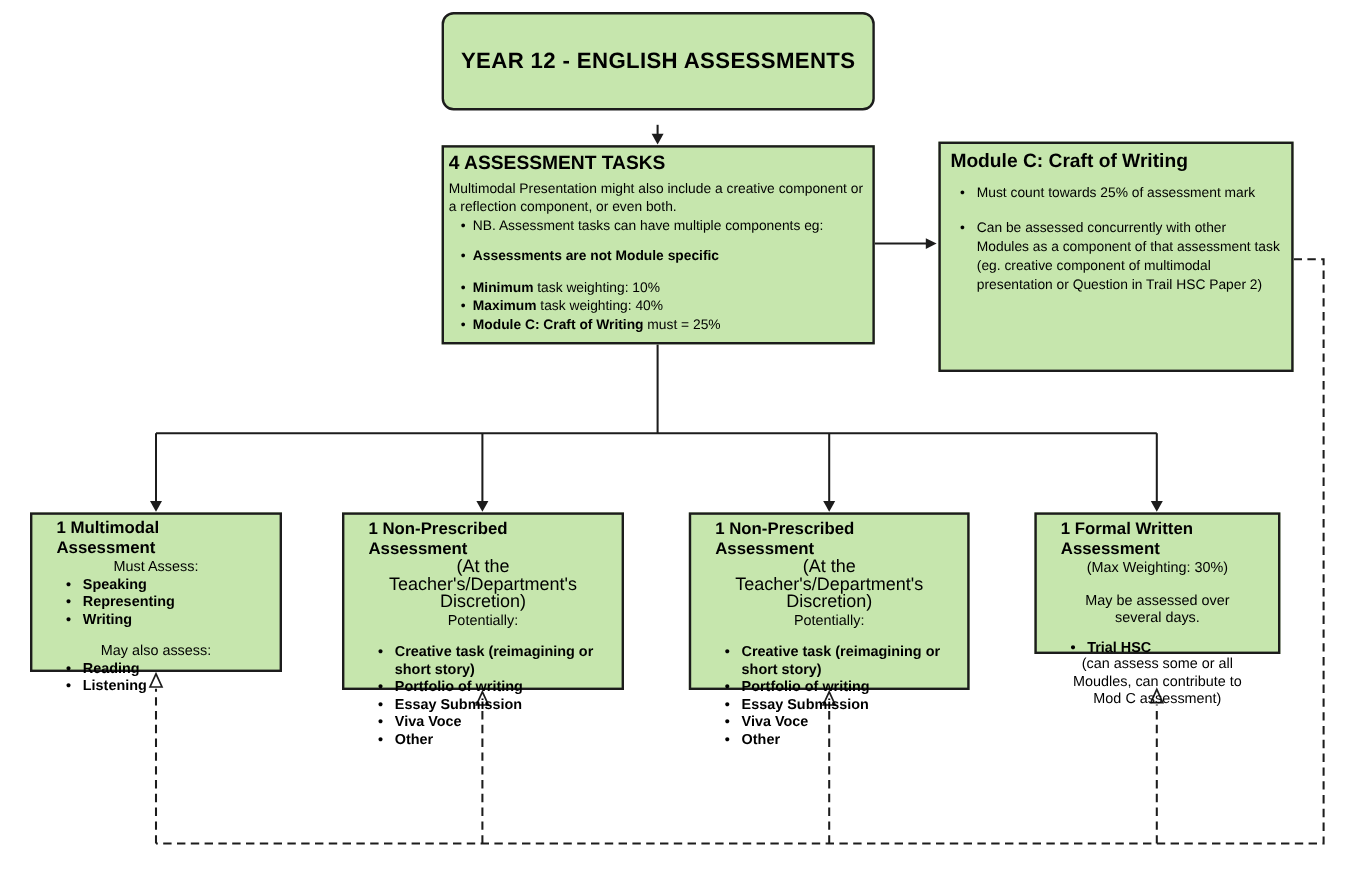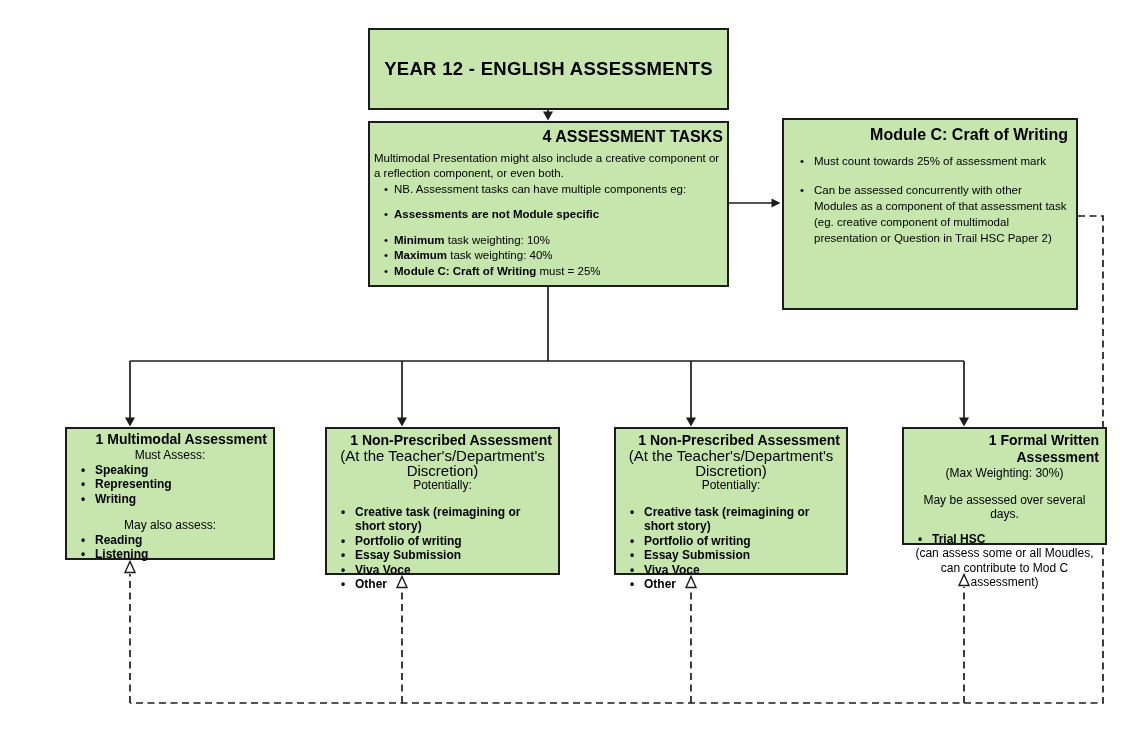--- a/index.html
+++ b/index.html
@@ -27,28 +27,28 @@
   .ln   { stroke: var(--line); stroke-width: 1.7; fill: none; }
   .dash { stroke-dasharray: 7 4.5; }
   .ah   { fill: var(--line); stroke: none; }
   .oah  { fill: #ffffff; stroke: var(--line); stroke-width: 1.4; }
 
   .node {
     position: absolute;
     background: var(--box-fill);
     border: 2px solid var(--box-border);
   }
-  .heading      { text-align: right; font-weight: bold; }
+  .heading      { text-align: left; font-weight: bold; }
   .center-line  { text-align: center; }
 
   
   #title-box {
-    left: 368px; top: 28px; width: 361px; height: 82px;
+    left: 368px; top: 10px; width: 361px; height: 82px;
     display: flex; align-items: center; justify-content: center;
-    font-size: 18.5px; font-weight: bold; letter-spacing: .3px;
+    font-size: 18.5px; font-weight: bold; letter-spacing: .3px; border-radius: 10px;
   }
 
   
   #tasks-box {
     left: 368px; top: 121px; width: 361px; height: 166px;
     font-size: 11.5px; line-height: 15.5px; padding: 6px 4px;
   }
   #tasks-box .heading { font-size: 16px; margin-bottom: 6px; }
   .blt { display: inline-block; margin: 0 6px 0 10px; }
   .tb-bullet { white-space: nowrap; }
@@ -59,21 +59,21 @@
   #modc-box {
     left: 782px; top: 118px; width: 296px; height: 192px;
     font-size: 11.5px; line-height: 16px; padding: 7px 8px;
   }
   #modc-box .heading { font-size: 16px; }
   ul.hang { list-style: none; margin: 10px 0 0 0; padding: 0 0 0 8px; }
   ul.hang li { position: relative; padding-left: 14px; margin-bottom: 13px; }
   ul.hang li::before { content: "\2022"; position: absolute; left: 0; }
 
   
-  .bottom-box { font-size: 12px; line-height: 14.5px; padding: 3px 6px; margin-left: 40px; }
+  .bottom-box { font-size: 12px; line-height: 14.5px; padding: 3px 20px; }
   .bottom-box .heading { font-size: 14px; line-height: 17px; }
   .bottom-box .sub { font-size: 15px; }
   ul.bb { list-style: none; margin: 0; padding: 0 0 0 8px; }
   ul.bb li { position: relative; padding-left: 14px; font-weight: bold; }
   ul.bb li::before { content: "\2022"; position: absolute; left: 0; font-weight: bold; }
   .spacer-12 { height: 12px; }
 
   #box-multimodal { left: 25px;  top: 427px; width: 210px; height: 133px; padding-top: 2px; }
   #box-nonpres-1  { left: 285px; top: 427px; width: 235px; height: 148px; }
   #box-nonpres-2  { left: 574px; top: 427px; width: 234px; height: 148px; }

